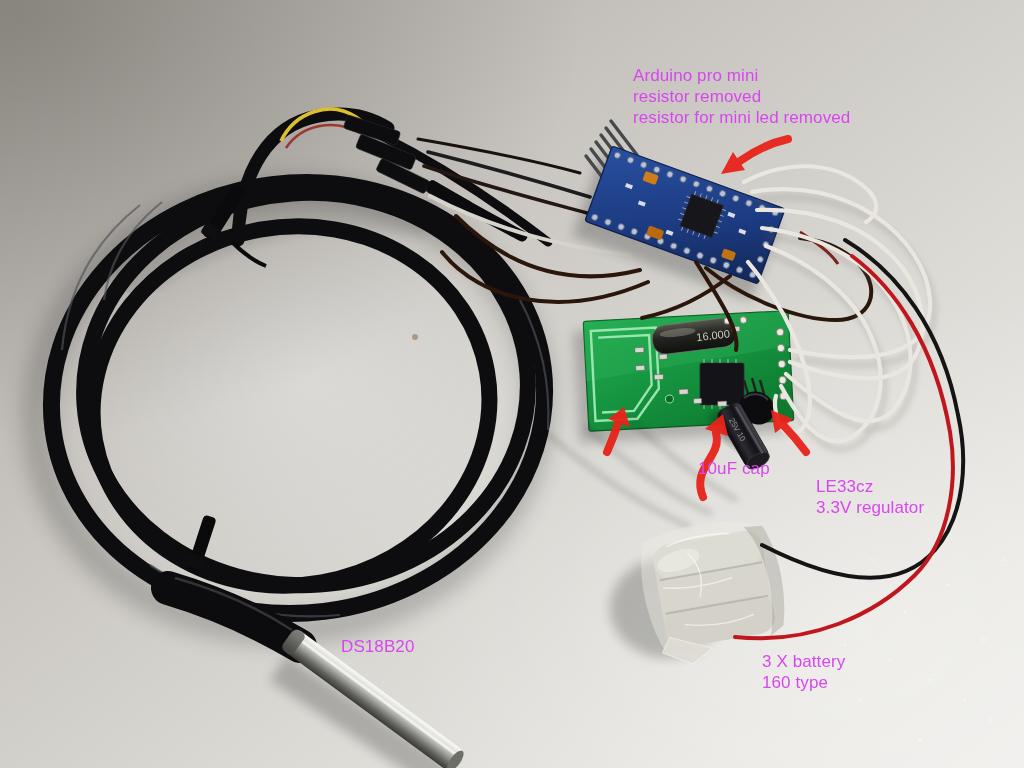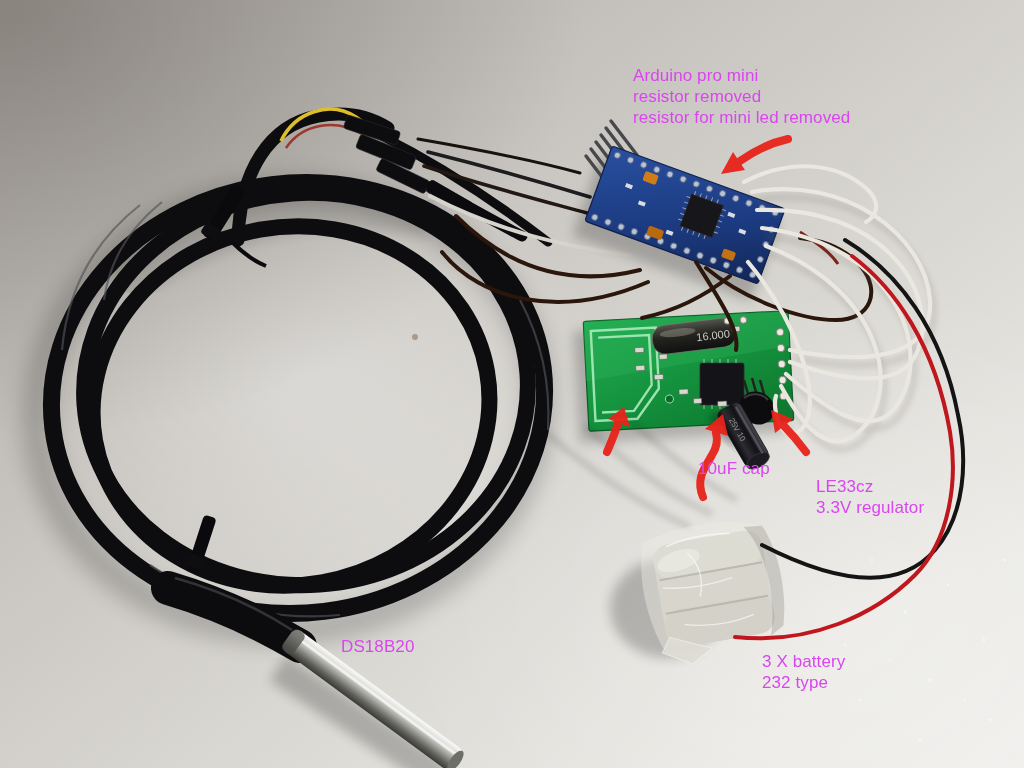--- a/index.html
+++ b/index.html
@@ -402,15 +402,15 @@
 </div>
 <div class="anno" style="left:816px;top:476px;">
   <span>LE33cz</span>
   <span>3.3V regulator</span>
 </div>
 <div class="anno" style="left:341px;top:636px;">
   <span>DS18B20</span>
 </div>
 <div class="anno" style="left:762px;top:631px;margin-top:20px;">
   <span>3 X battery</span>
-  <span>232 type</span>
+  <span>160 type</span>
 </div>
 </div>
 
 </body></html>

